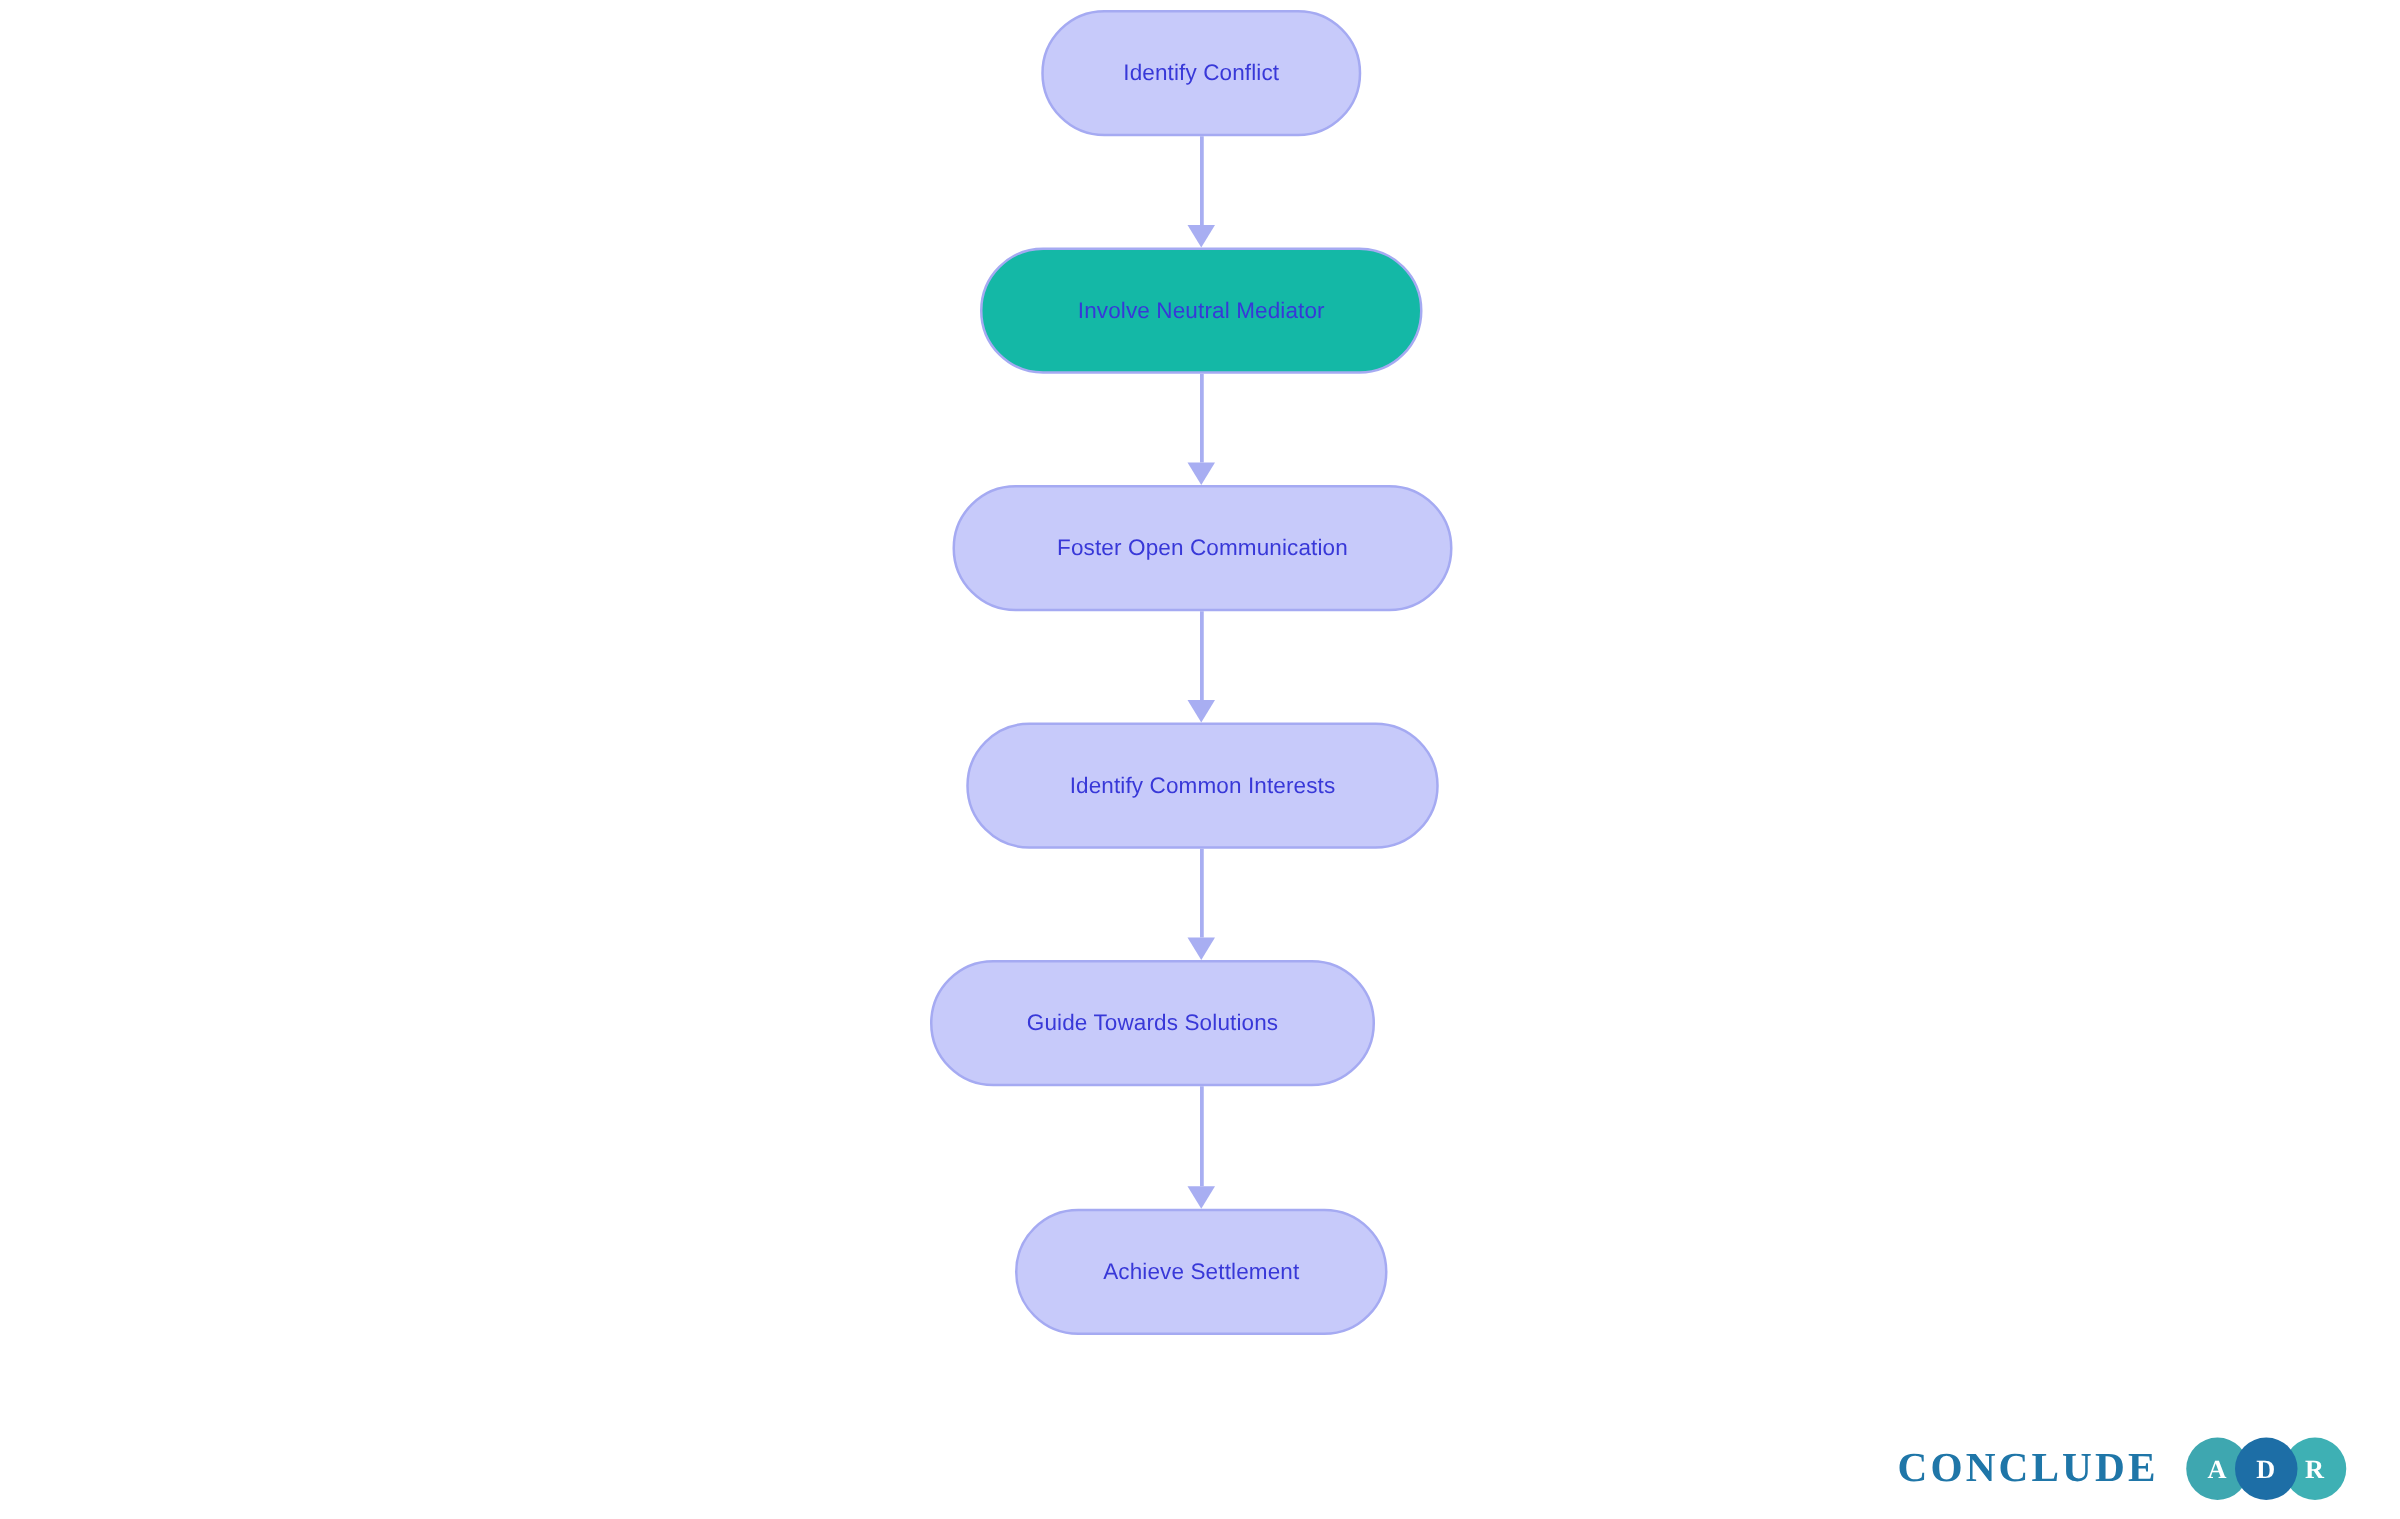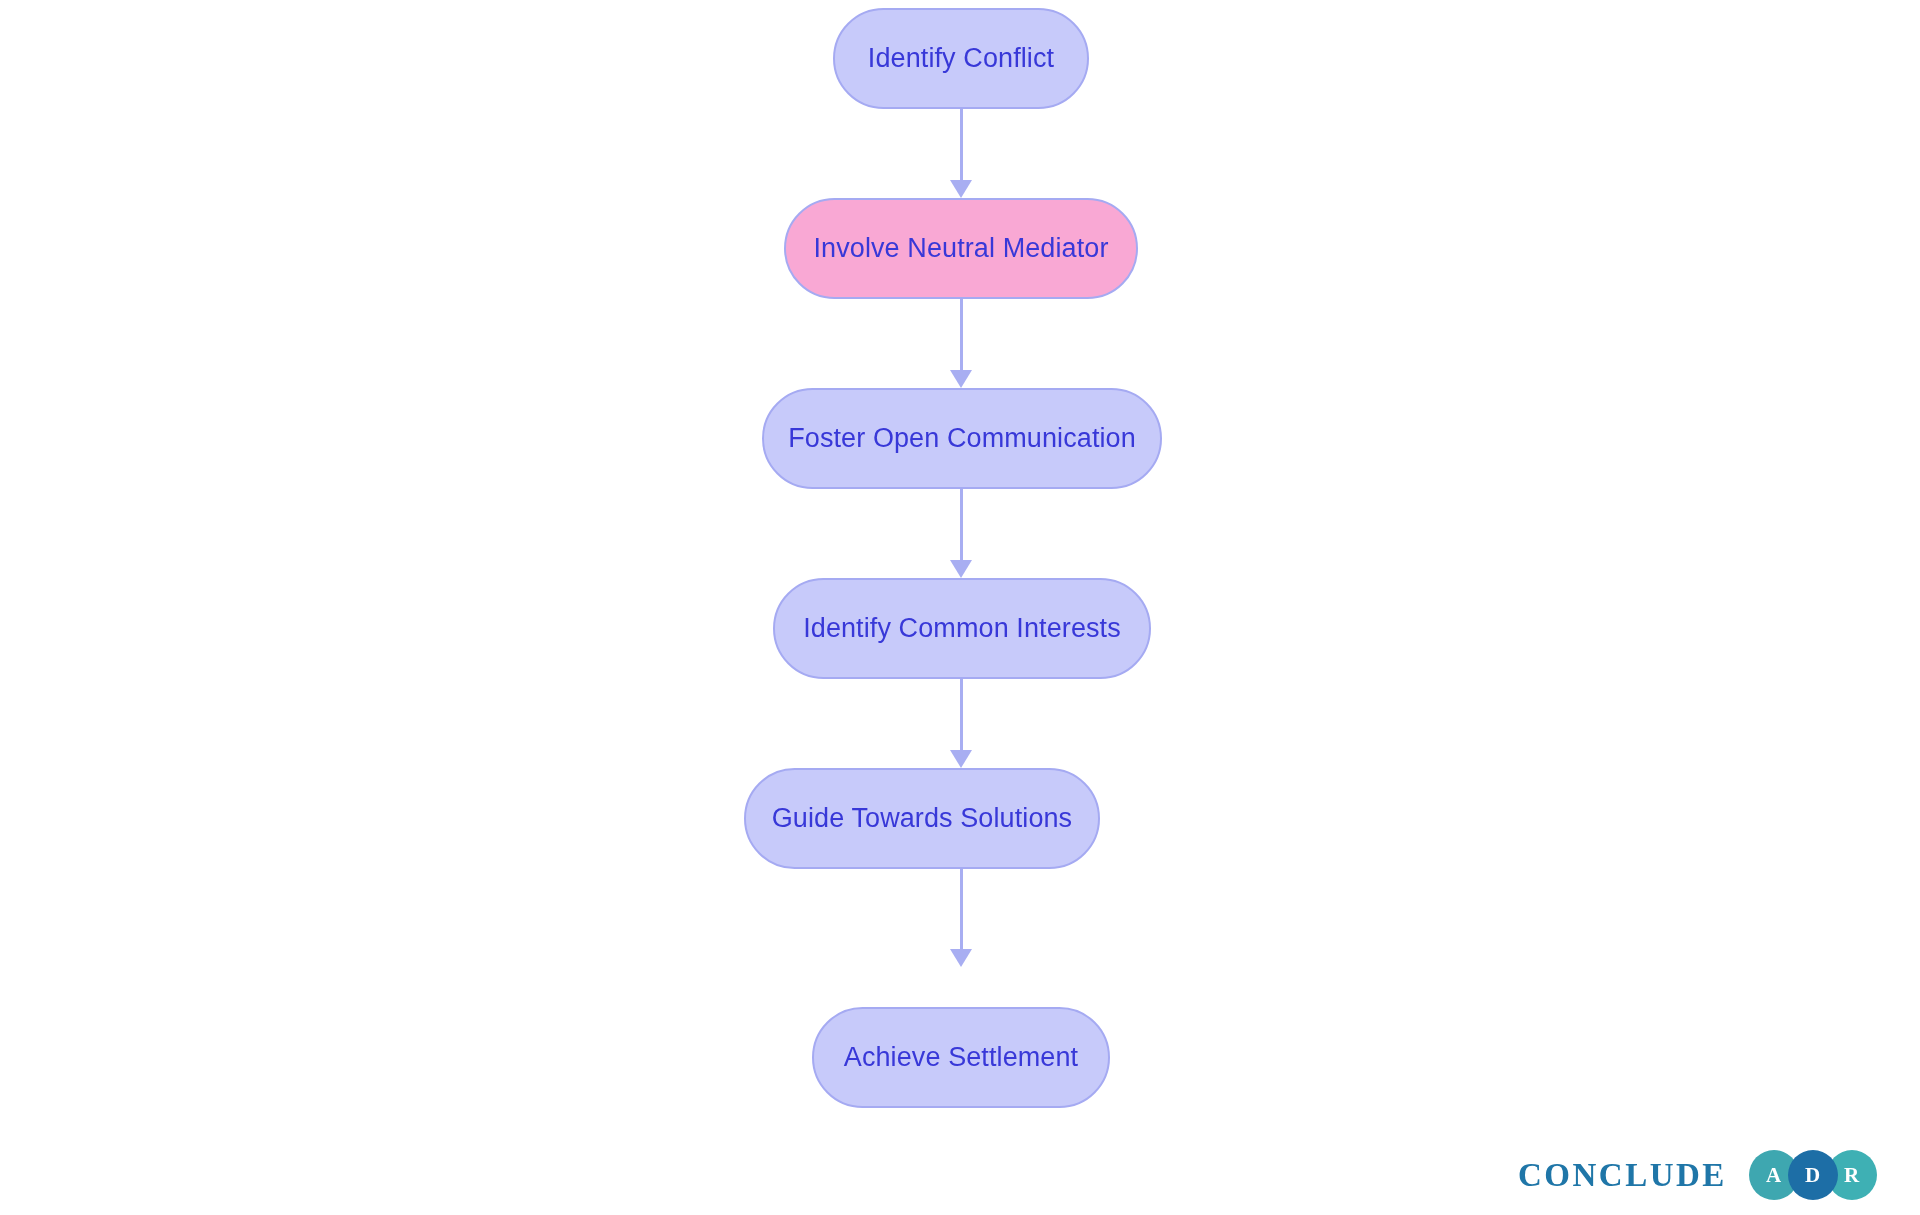--- a/index.html
+++ b/index.html
@@ -27,21 +27,21 @@
     position: absolute;
     box-sizing: border-box;
     background: #c7cafa;
     border: 2px solid #14532d;
     border-radius: 999px;
     display: flex;
     align-items: center;
     justify-content: center;
     color: #3838d8;
     font-family: "Liberation Sans", sans-serif;
-    font-size: 27px;
+    font-size: 18px;
     font-weight: 400;
     letter-spacing: 0.1px;
     white-space: nowrap;
     user-select: none;
   }
 
   .flow-arrow {
     position: absolute;
     width: 0;
     height: 0;
@@ -125,25 +125,25 @@
   <div class="flow-arrow" style="left: 961px; top: 679px;">
     <div class="arrow-shaft" style="height: 71px; background: rgb(168, 174, 242);"></div>
     <div class="arrow-head" style="top: 71px; border-top-color: rgb(168, 174, 242);"></div>
   </div>
   <div class="flow-arrow" style="left: 961px; top: 869px;">
     <div class="arrow-shaft" style="height: 80px; background: rgb(168, 174, 242);"></div>
     <div class="arrow-head" style="top: 80px; border-top-color: rgb(168, 174, 242);"></div>
   </div>
 
   <div class="flow-node" style="left: 833px; top: 8px; width: 256px; height: 101px; background: rgb(199, 202, 250); border-color: rgb(165, 170, 242); color: rgb(56, 56, 216);">Identify Conflict</div>
-  <div class="flow-node" style="left: 784px; top: 198px; width: 354px; height: 101px; background: #f9a8d4; border-color: rgb(165, 170, 242); color: rgb(56, 56, 216);">Involve Neutral Mediator</div>
+  <div class="flow-node" style="left: 784px; top: 198px; width: 354px; height: 101px; background: #14b8a6; border-color: rgb(165, 170, 242); color: rgb(56, 56, 216);">Involve Neutral Mediator</div>
   <div class="flow-node" style="left: 773px; top: 578px; width: 378px; height: 101px; background: rgb(199, 202, 250); border-color: rgb(165, 170, 242); color: rgb(56, 56, 216);">Identify Common Interests</div>
   <div class="flow-node" style="left: 762px; top: 388px; width: 400px; height: 101px; background: rgb(199, 202, 250); border-color: rgb(165, 170, 242); color: rgb(56, 56, 216);">Foster Open Communication</div>
   <div class="flow-node" style="left: 744px; top: 768px; width: 356px; height: 101px; background: rgb(199, 202, 250); border-color: rgb(165, 170, 242); color: rgb(56, 56, 216);">Guide Towards Solutions</div>
-  <div class="flow-node" style="left: 812px; top: 967px; width: 298px; height: 101px; background: rgb(199, 202, 250); border-color: rgb(165, 170, 242); color: rgb(56, 56, 216); margin-top: 40px;">Achieve Settlement</div>
+  <div class="flow-node" style="left: 812px; top: 967px; width: 298px; height: 101px; background: rgb(199, 202, 250); border-color: rgb(165, 170, 242); color: rgb(56, 56, 216);">Achieve Settlement</div>
 
 </div>
 
 <div id="brand-logo">
   <span class="brand-wordmark" style="color: rgb(31, 118, 168);">CONCLUDE</span>
   <span class="brand-circles">
     <span class="brand-circle c-a" style="background: rgb(62, 167, 176);">A</span>
     <span class="brand-circle c-d" style="background: rgb(29, 110, 166);">D</span>
     <span class="brand-circle c-r" style="background: rgb(62, 176, 180);">R</span>
   </span>

